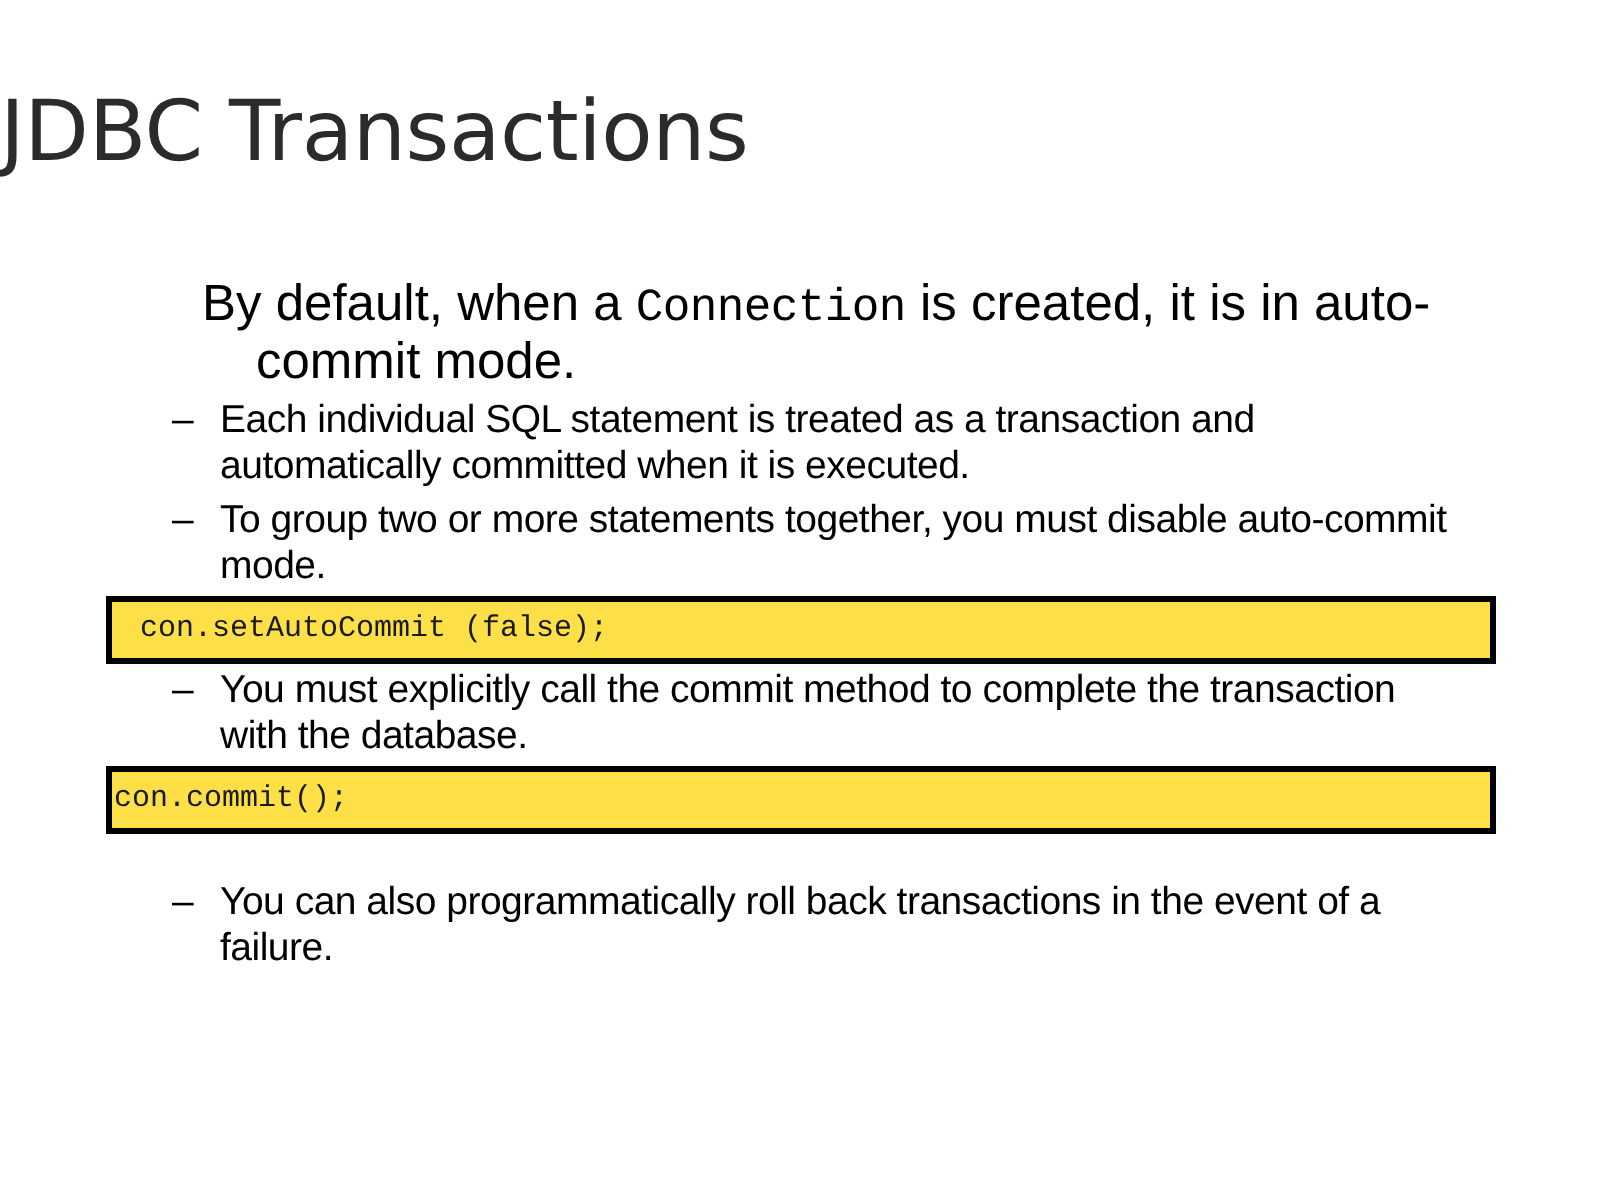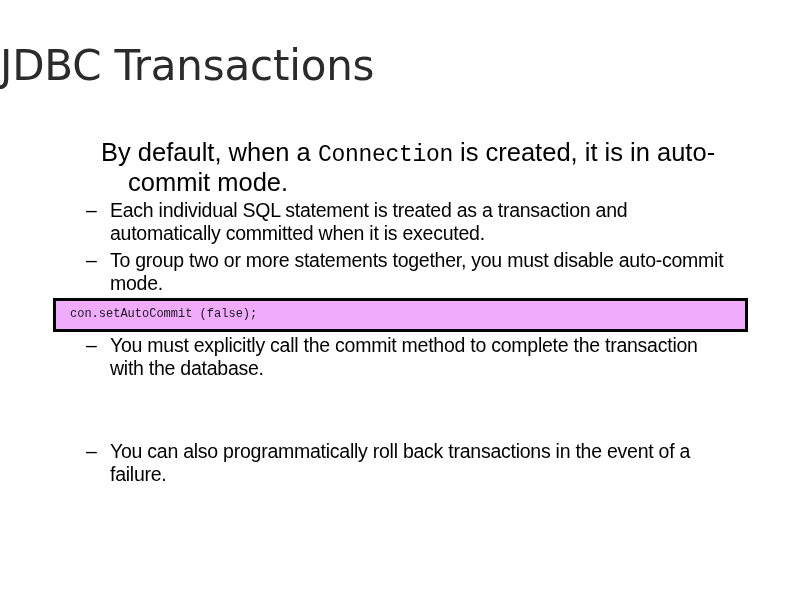--- a/index.html
+++ b/index.html
@@ -67,24 +67,24 @@
     top: 0;
     font-size: 19.5px;
   }
 
   
   .codebox {
     position: absolute;
     left: 53px;
     width: 695px;
     box-sizing: border-box;
-    background: #f0abfc;
+    background: #fde047;
     border: 3px solid #000000;
     font-family: "Liberation Mono", "DejaVu Sans Mono", monospace;
-    font-size: 12px;
+    font-size: 15px;
     line-height: 27px;
     color: #1a1a1a;
     height: 34px;
     white-space: pre;
     overflow: hidden;
   }
   #codebox-0 { top: 298px; padding-left: 14px; }
   #codebox-1 { top: 383px; padding-left: 1px; }
   #codebox-2 { top: 487px; padding-left: 1px; }
 
@@ -113,19 +113,20 @@
   <div id="sub-1">
     <p class="lvl2"><span class="dash">–</span><span>To group two or more statements together, you must disable auto-commit mode.</span></p>
   </div>
 
   <div class="codebox" id="codebox-0">con.setAutoCommit (false);</div>
 
   <div id="sub-2">
     <p class="lvl2"><span class="dash">–</span><span>You must explicitly call the commit method to complete the transaction with the database.</span></p>
   </div>
 
+  <div class="codebox" id="codebox-1">con.commit();</div>
 
   <div id="sub-3">
     <p class="lvl2"><span class="dash">–</span><span>You can also programmatically roll back transactions in the event of a failure.</span></p>
   </div>
 
 
 </div>
 
 </body></html>

